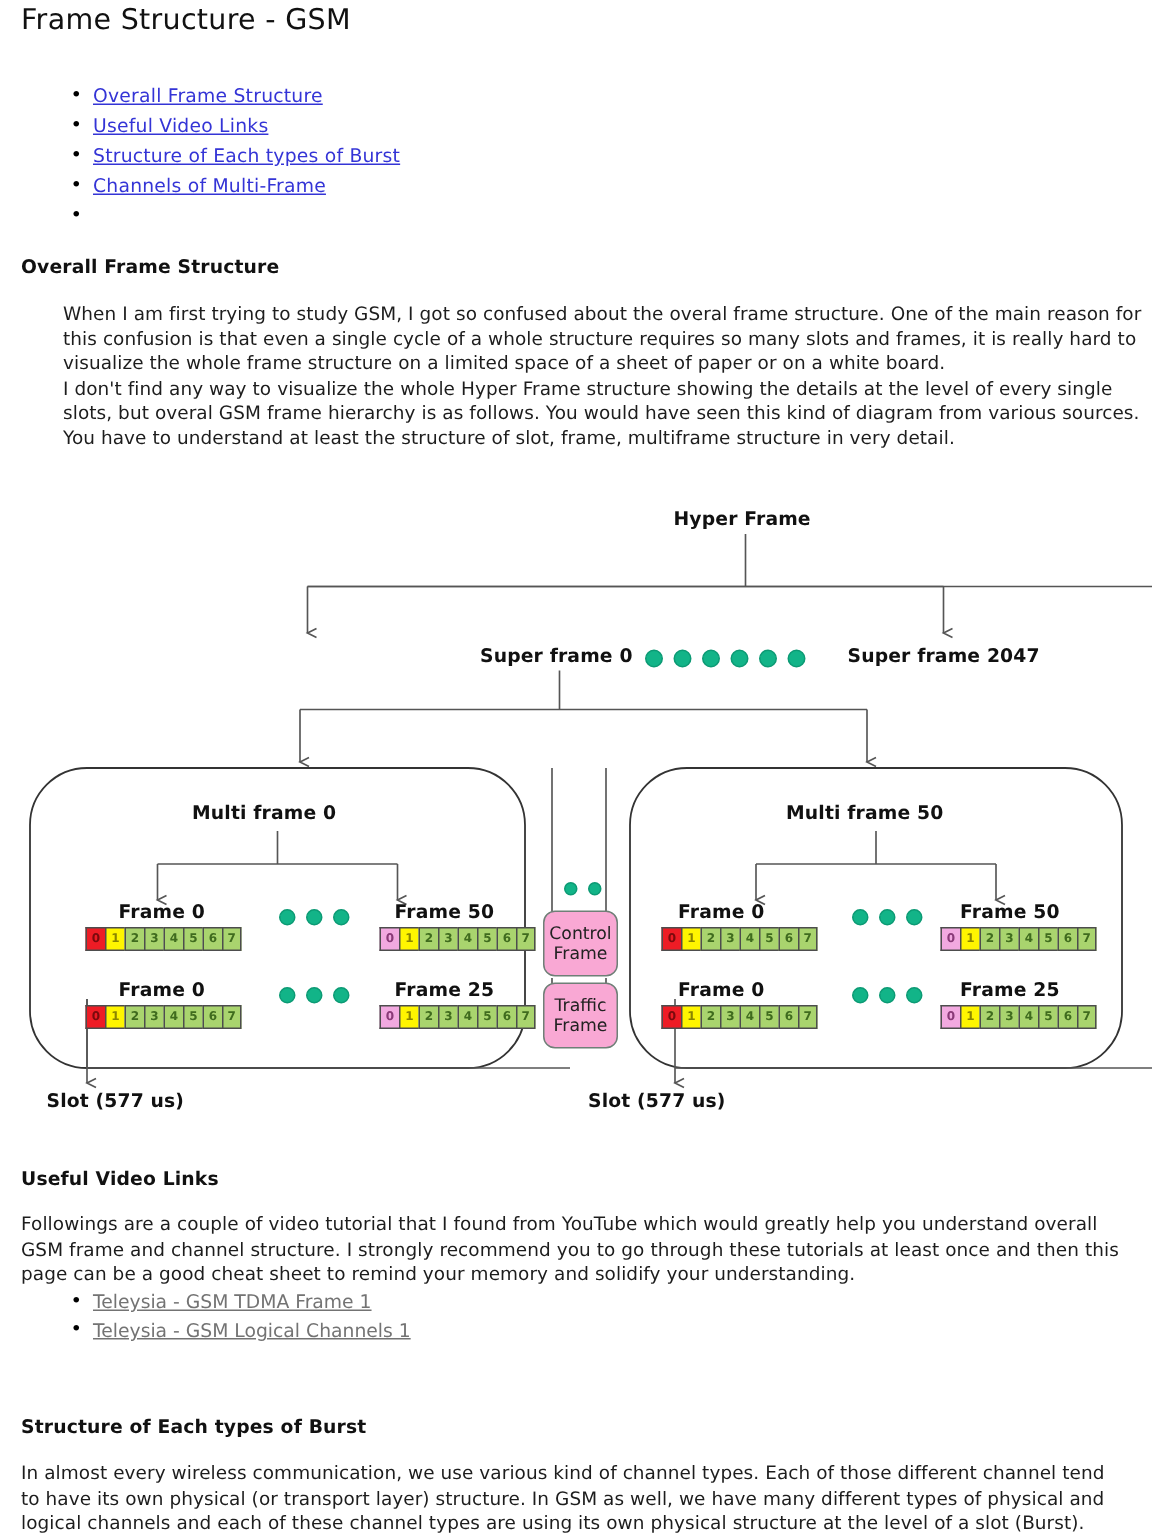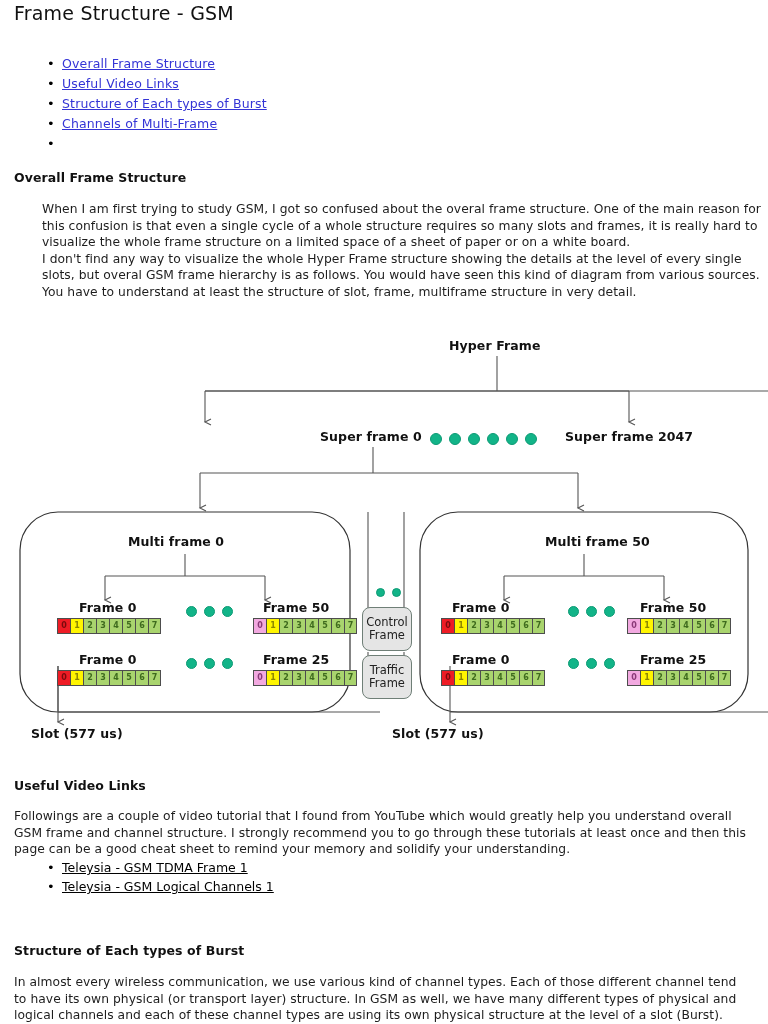--- a/index.html
+++ b/index.html
@@ -44,21 +44,21 @@
   .para p + p{margin-top:0;}
   .gap{margin-top:16.6px;}
 
   .linklist{
     position:absolute;left:14px;margin:0;padding:0;list-style:none;
   }
   .linklist li{
     position:relative;padding-left:48px;height:19px;line-height:19px;font-size:12.5px;
   }
   .linklist li .bullet{position:absolute;left:33px;top:0;font-size:13px;color:#000;line-height:19px;}
-  .linklist a{color:#000000;text-decoration:underline;font-size:12.5px;}
+  .linklist a{color:#737373;text-decoration:underline;font-size:12.5px;}
 
   
   .diagram{
     position:absolute;left:0;top:330px;width:614px;height:420px;
   }
   .diagram svg{position:absolute;left:0;top:0;}
   .dlabel{
     position:absolute;font-size:12.5px;font-weight:bold;color:#111;
     white-space:nowrap;letter-spacing:.1px;
   }
@@ -80,21 +80,21 @@
     font-family:"DejaVu Sans","Liberation Sans",sans-serif;
   }
   .slots .cell:last-child{border-right-width:1px;}
   .slots .cell.red{background:#ee1c25;color:#7a0a0d;font-weight:bold;}
   .slots .cell.pink{background:#f2a9e0;color:#8a3a78;font-weight:bold;}
   .slots .cell.yellow{background:#fff500;color:#8a8400;font-weight:bold;}
   .slots .cell.green{background:#a9d46e;color:#3f6b1e;font-weight:bold;}
 
   .cbox{
     position:absolute;box-sizing:border-box;
-    background:#e5e5e5;border:1px solid #6f7f77;border-radius:8px;
+    background:#f9a8d4;border:1px solid #6f7f77;border-radius:8px;
     display:flex;flex-direction:column;align-items:center;justify-content:center;
     font-size:11.5px;color:#222;line-height:13px;text-align:center;
   }
 </style>
 </head>
 <body>
 
 <div class="page">
 
   <div class="page-title">Frame Structure - GSM</div>
@@ -263,21 +263,21 @@
     </div>
     <div class="cbox" style="left:362px;top:277px;width:50px;height:44px;">
       <span>Control</span>
       <span>Frame</span>
     </div>
     <div class="cbox" style="left:362px;top:325px;width:50px;height:44px;">
       <span>Traffic</span>
       <span>Frame</span>
     </div>
 
-    <div class="dlabel" style="left:524px;top:204px;margin-left:21px;">Multi frame 50</div>
+    <div class="dlabel" style="left:524px;top:204px;">Multi frame 50</div>
 
     <div class="dlabel" style="left:452px;top:270px;">Frame 0</div>
     <div class="slots" style="left:441px;top:288px;">
       <span class="cell red">0</span>
       <span class="cell yellow">1</span>
       <span class="cell green">2</span>
       <span class="cell green">3</span>
       <span class="cell green">4</span>
       <span class="cell green">5</span>
       <span class="cell green">6</span>

